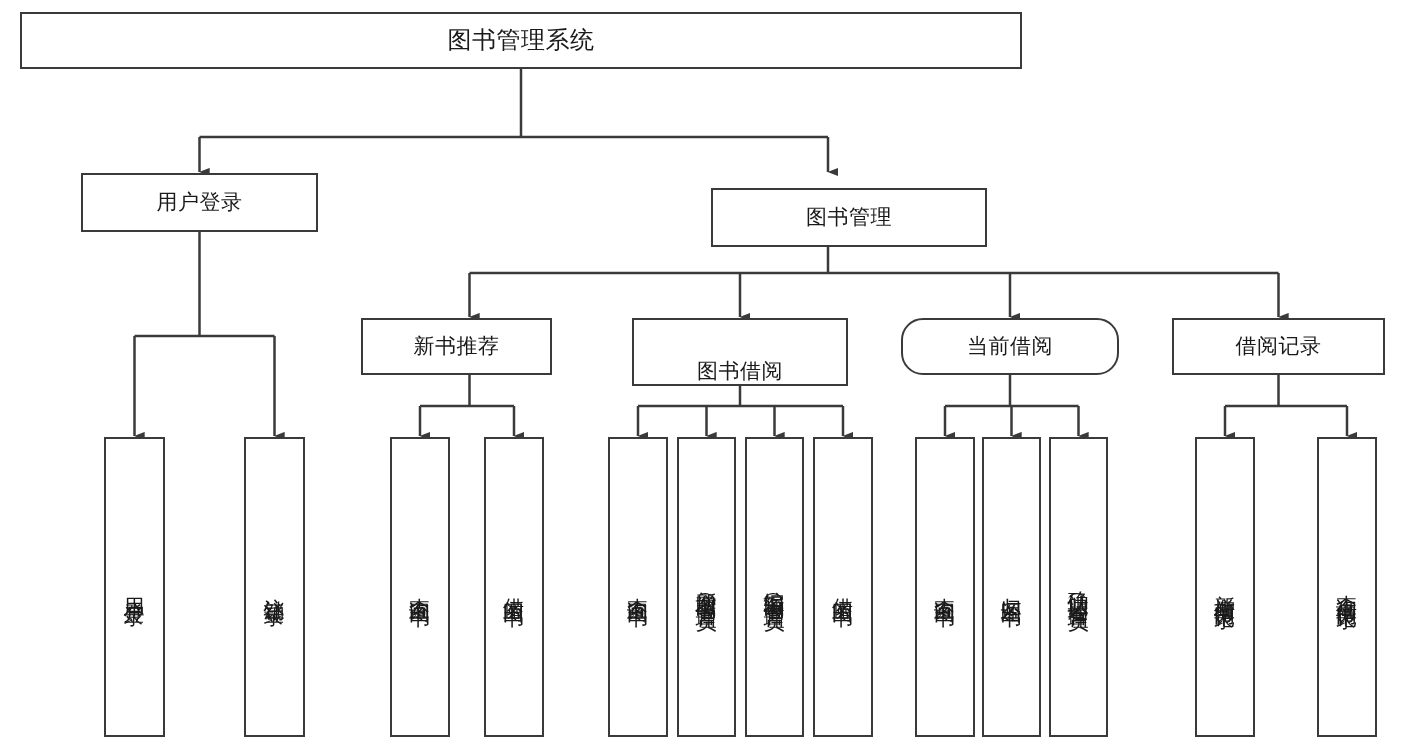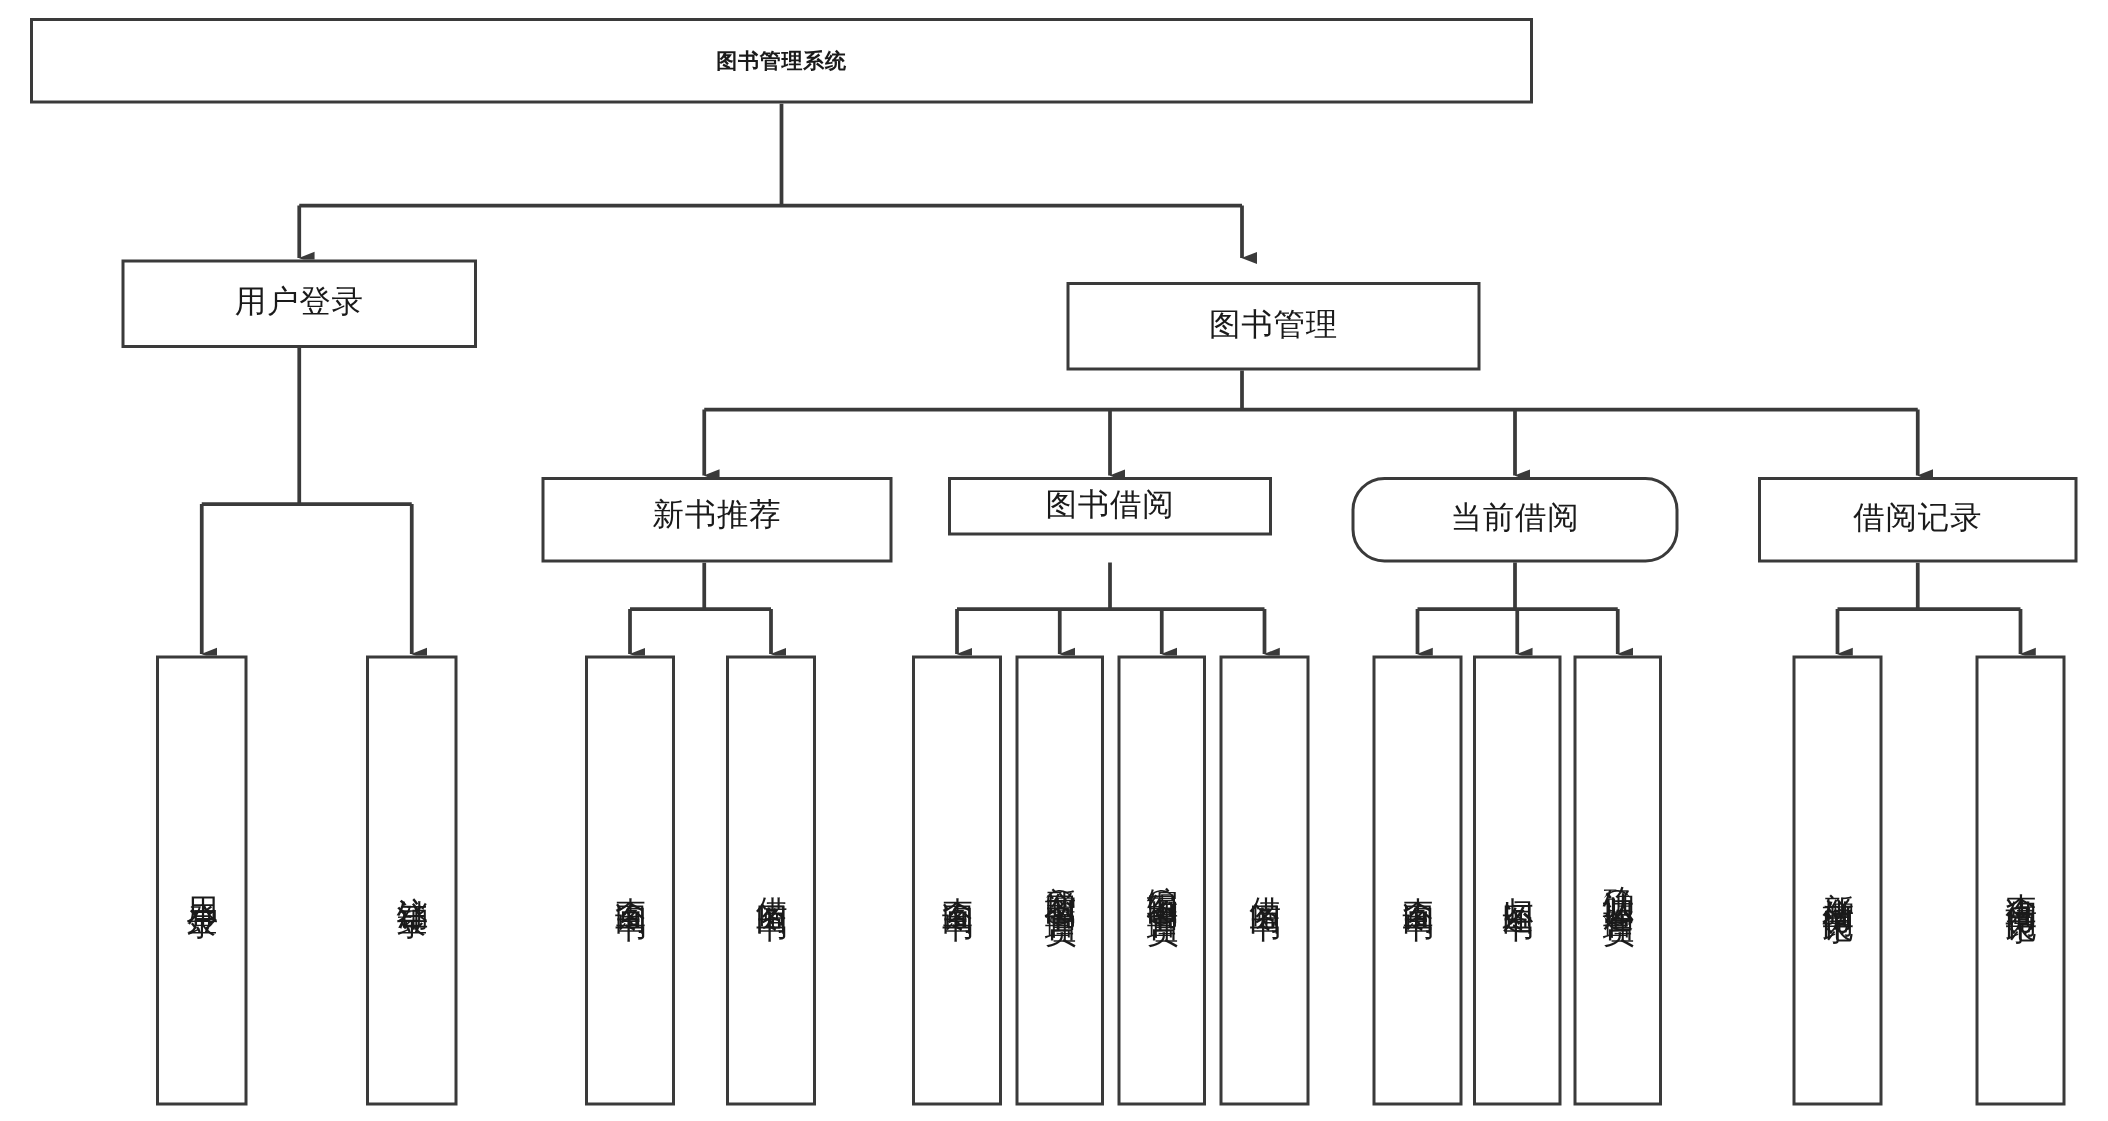--- a/index.html
+++ b/index.html
@@ -44,21 +44,21 @@
     white-space: nowrap;
     text-align: center;
   }
   .node-box.vertical .node-label {
     writing-mode: vertical-rl;
     text-orientation: upright;
     letter-spacing: 3px;
     font-size: 21px;
     line-height: 1;
   }
-  .node-box.root .node-label { font-size: 14px; font-weight: bold; }
+  .node-box.root .node-label { font-size: 24px; }
   .watermark {
     position: absolute;
     color: #b9b9b9;
     font-size: 17px;
     letter-spacing: 0.6px;
     white-space: nowrap;
     user-select: none;
   }
 </style>
 </head>
@@ -112,24 +112,24 @@
   <div id="nodes-layer">
       <div class="node-box root" style="left: 20px; top: 12px; width: 1002px; height: 57px;">
         <span class="node-label">图书管理系统</span>
       </div>
       <div class="node-box" style="left: 81px; top: 173px; width: 237px; height: 59px;">
         <span class="node-label">用户登录</span>
       </div>
       <div class="node-box" style="left: 711px; top: 188px; width: 276px; height: 59px;">
         <span class="node-label">图书管理</span>
       </div>
-      <div class="node-box" style="left: 361px; top: 318px; width: 234px; height: 57px; font-family: Liberation Mono, monospace;">
+      <div class="node-box" style="left: 361px; top: 318px; width: 191px; height: 57px;">
         <span class="node-label">新书推荐</span>
       </div>
-      <div class="node-box" style="left: 632px; top: 318px; width: 216px; height: 39px;">
+      <div class="node-box" style="left: 632px; top: 318px; width: 216px; height: 68px; align-items: flex-end;">
         <span class="node-label">图书借阅</span>
       </div>
       <div class="node-box" style="left: 901px; top: 318px; width: 218px; height: 57px; border-radius: 22px;">
         <span class="node-label">当前借阅</span>
       </div>
       <div class="node-box" style="left: 1172px; top: 318px; width: 213px; height: 57px;">
         <span class="node-label">借阅记录</span>
       </div>
       <div class="node-box vertical" style="left: 104px; top: 437px; width: 61px; height: 300px;">
         <span class="node-label">用户登录</span>

